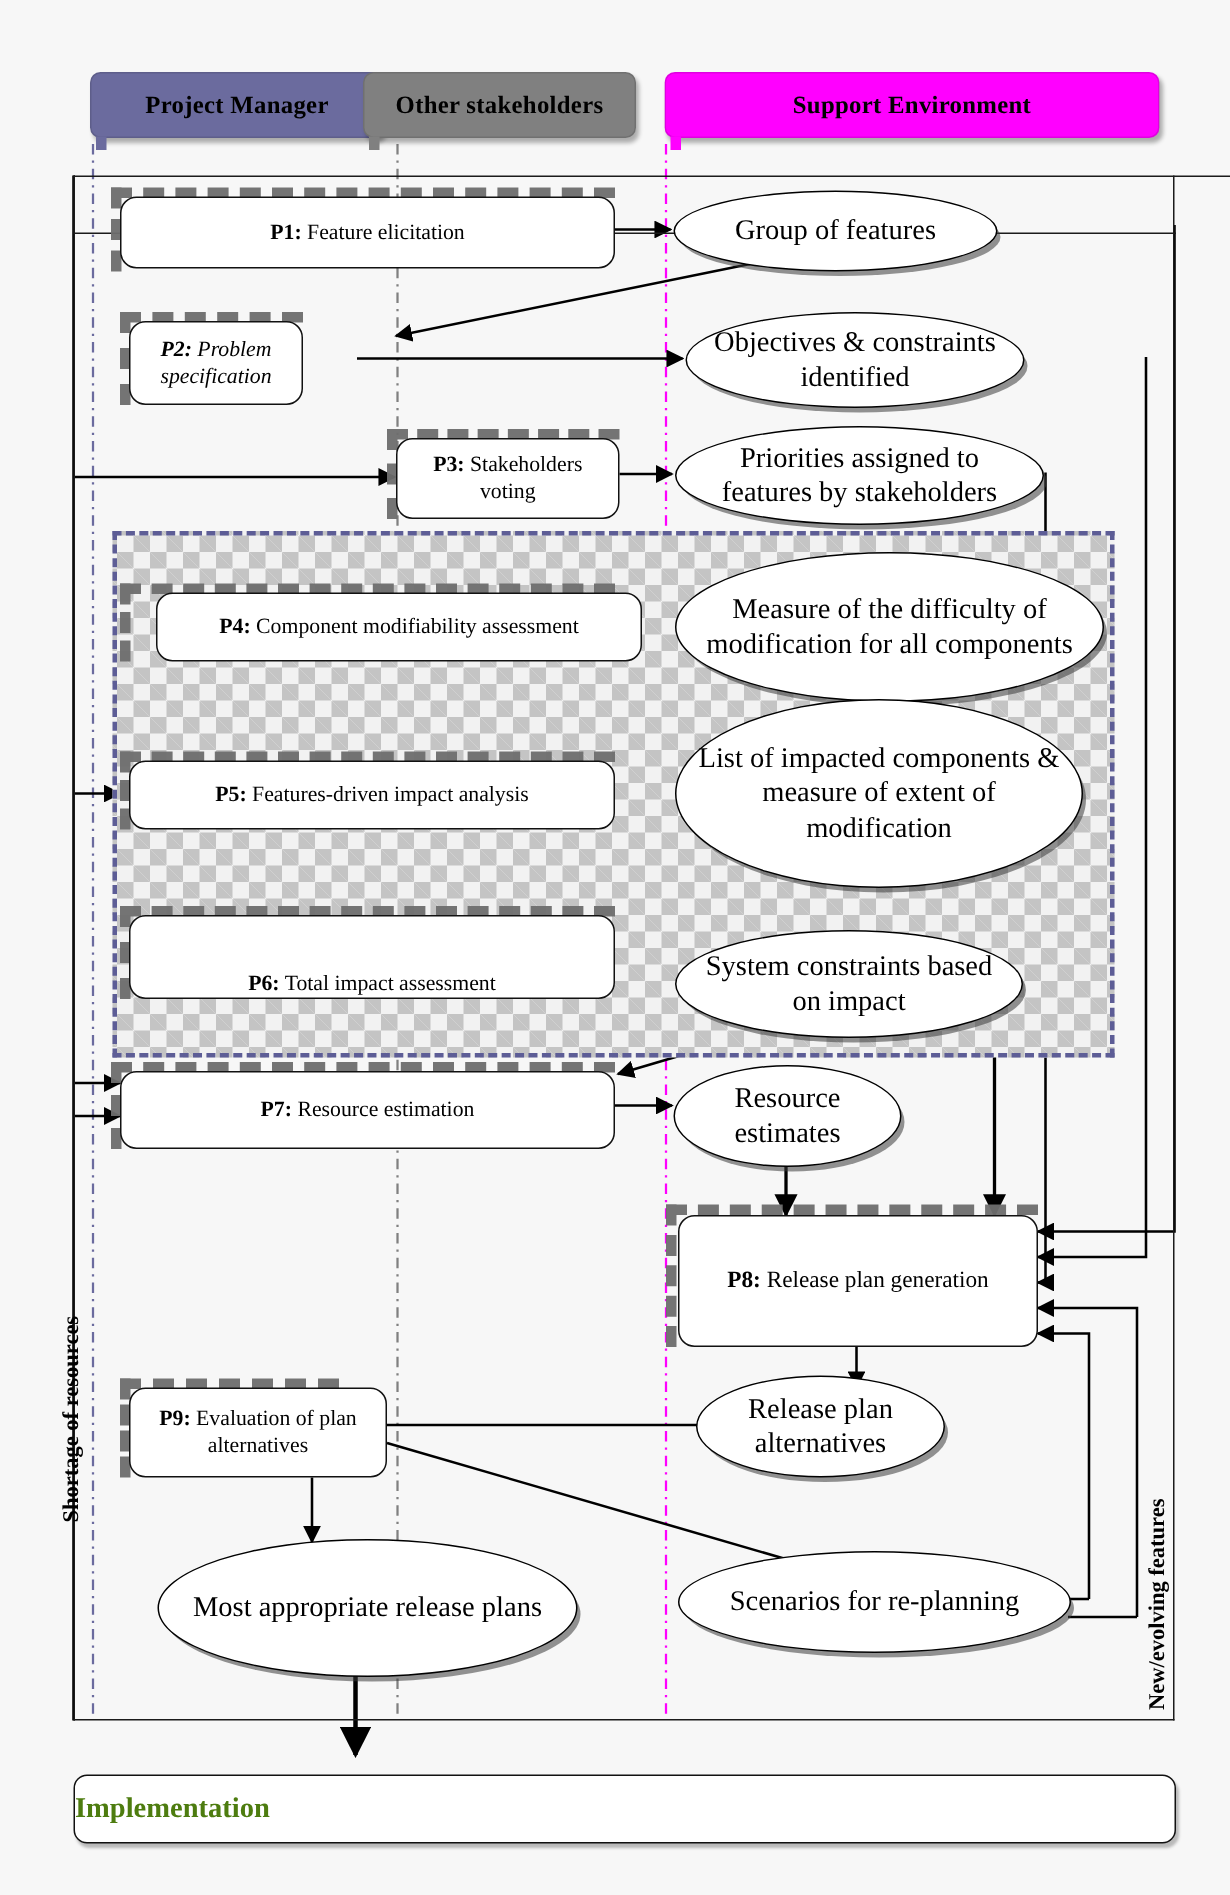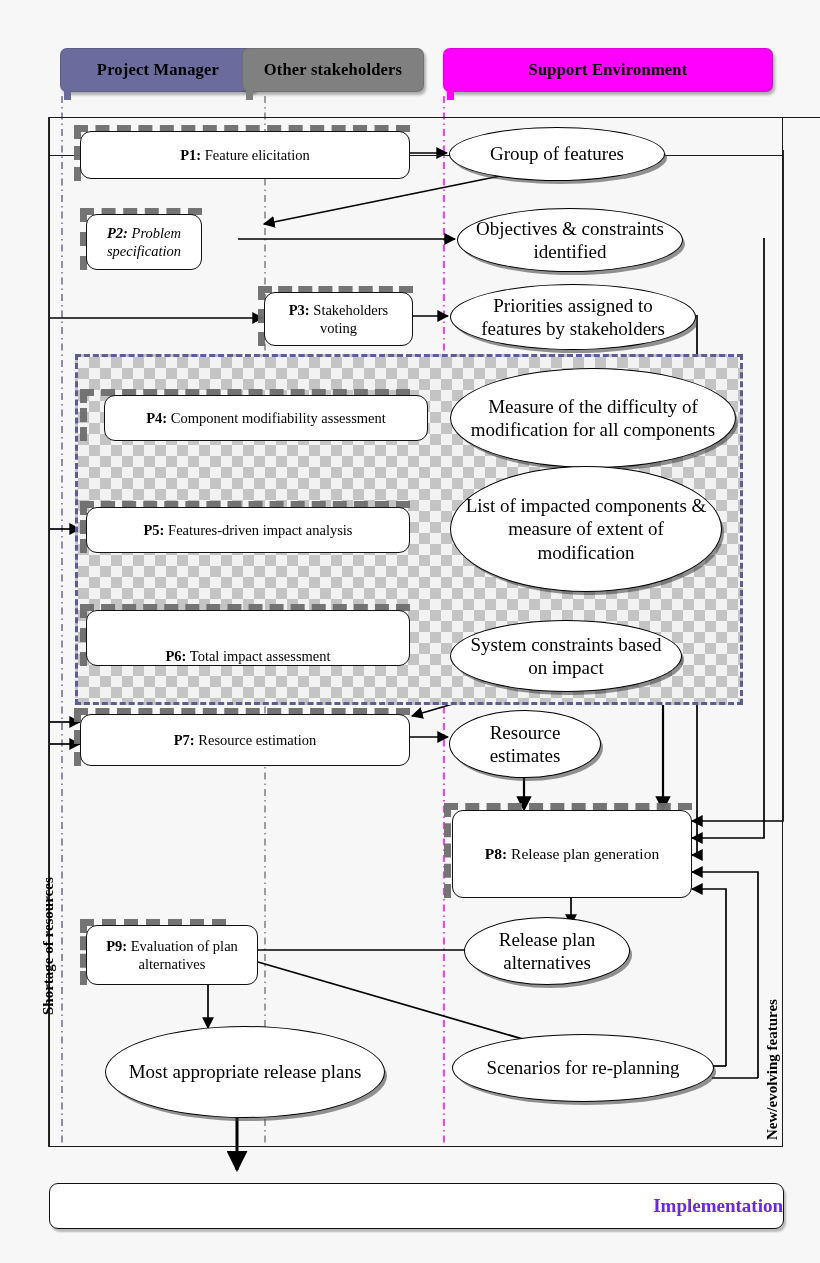--- a/index.html
+++ b/index.html
@@ -132,24 +132,24 @@
   .side-cap.right { transform-origin: 0 0; transform: rotate(-90deg); }
   
   .impl {
     position: absolute;
     background: #ffffff;
     border: 1.8px solid #111;
     border-radius: 9px;
     box-sizing: border-box;
     display: flex;
     align-items: center;
-    justify-content: flex-end;
+    justify-content: flex-start;
     font-weight: bold;
     font-size: 19px;
-    color: #6d28d9;
+    color: #4d7c0f;
     box-shadow: 2px 3px 2px rgba(0,0,0,0.25);
     z-index: 6;
   }
   
 </style>
 </head>
 <body>
 
 <div id="stage">
 

